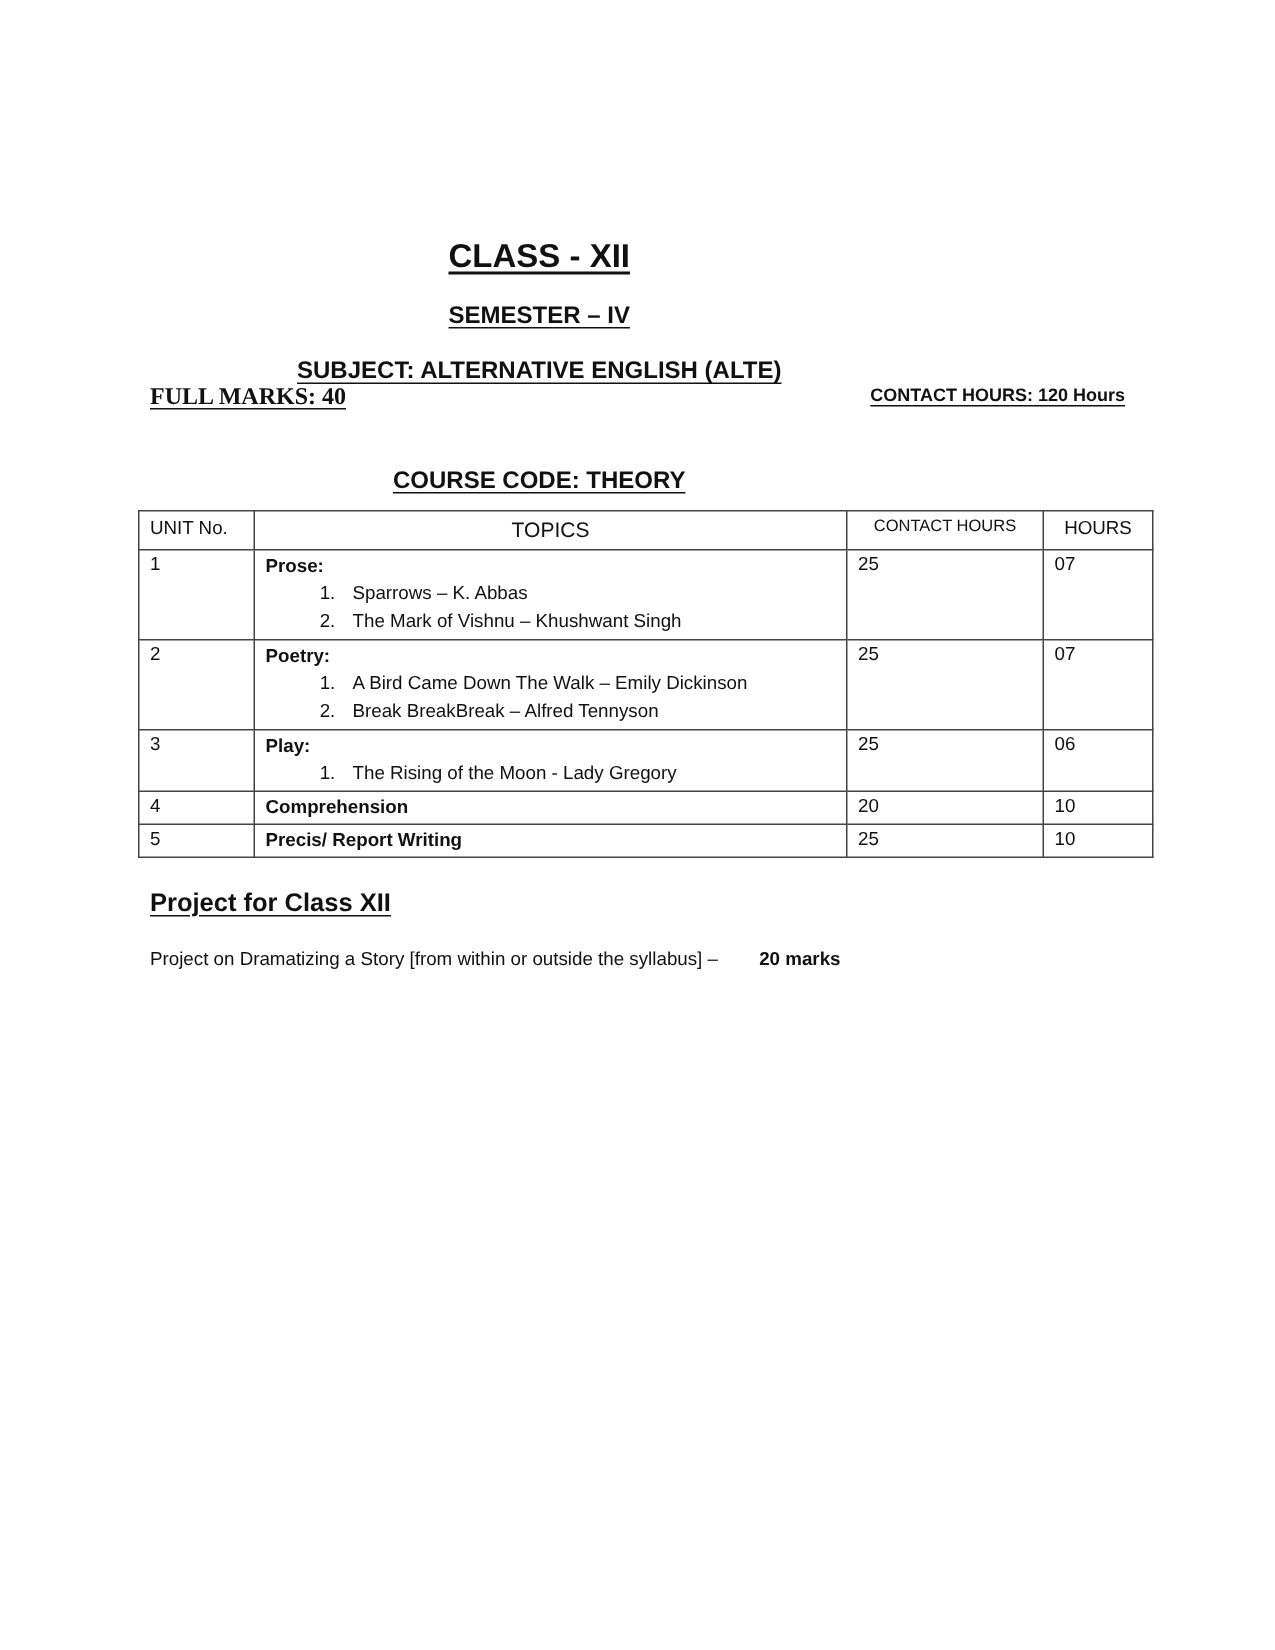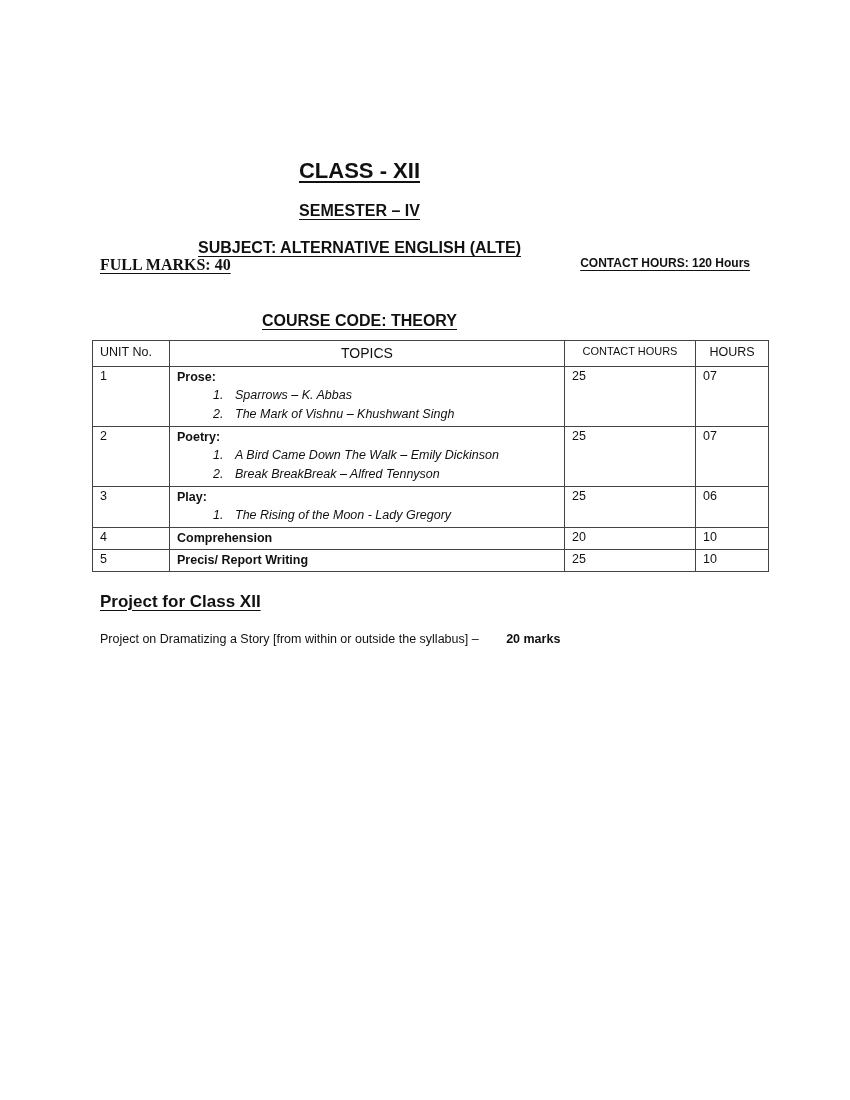--- a/index.html
+++ b/index.html
@@ -22,21 +22,21 @@
     border-collapse: collapse; font-size: 12.5px;
   }
   table.syll td, table.syll th { border: 1px solid #444; vertical-align: top; padding: 2px 7px; }
   table.syll th { font-weight: normal; height: 17px; padding: 4px 7px; }
   th.c-unit { width: 62px; text-align: left; font-size: 12.5px; }
   th.c-topic { width: 380px; text-align: center; font-size: 14px; }
   th.c-hours { width: 116px; text-align: center; font-size: 11px; }
   th.c-marks { text-align: center; font-size: 12.5px; }
   td.num { text-align: left; }
   .cat { font-weight: bold; line-height: 17px; }
-  ol.items { margin: 0; padding-left: 50px; line-height: 19px; font-style: italic; }
+  ol.items { margin: 0; padding-left: 50px; line-height: 19px; }
   ol.items li { padding-left: 8px; }
   tr.r3 td { height: 51px; }
   tr.r2 td { height: 34px; }
   tr.r1 td { height: 15px; line-height: 15px; }
 
   #proj-heading { position: absolute; top: 592px; left: 100px; font-size: 17px; font-weight: bold; text-decoration: underline; text-underline-offset: 3px; }
   #proj-text { position: absolute; top: 632px; left: 100px; font-size: 12.5px; }
   #proj-text b { font-weight: bold; margin-left: 24px; }
 </style>
 </head>

